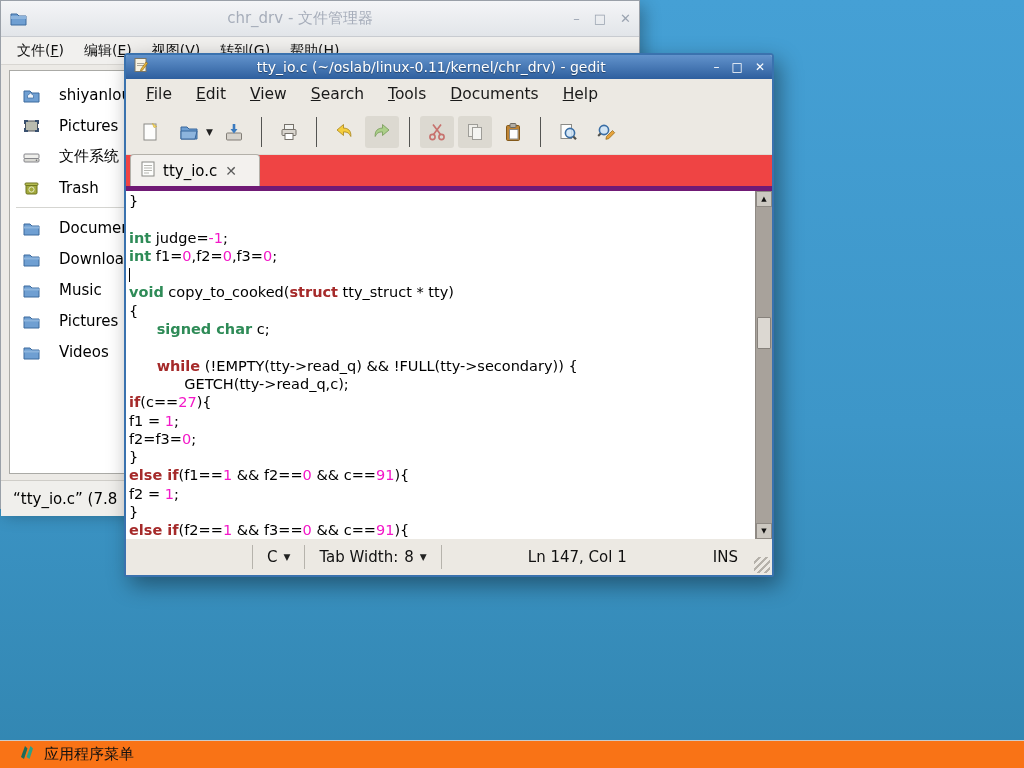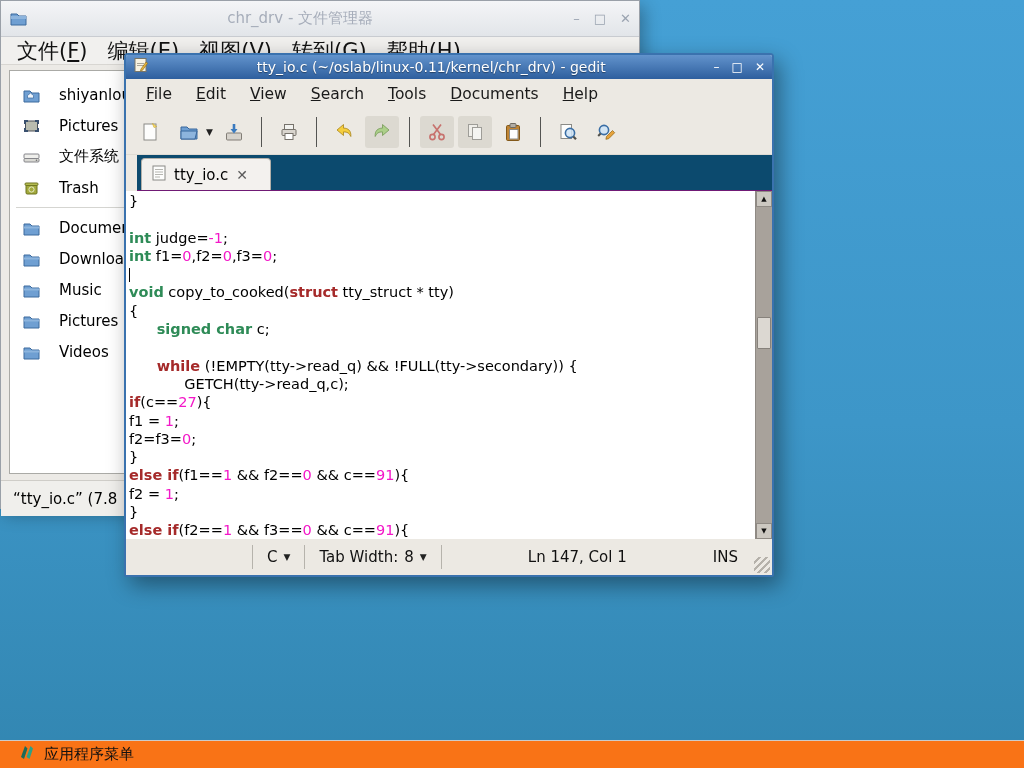--- a/index.html
+++ b/index.html
@@ -10,21 +10,21 @@
   
   .fm-window { position:absolute; left:0; top:0; width:640px; height:509px;
                background:#eceae6; border:1px solid #9aa0a8; box-shadow:4px 6px 16px rgba(0,0,0,.30); z-index:1; }
   .fm-titlebar { height:36px; background:linear-gradient(#f4f5f7,#e2e5e9); border-bottom:1px solid #c9ccd1;
                  display:flex; align-items:center; padding:0 8px; }
   .fm-title { flex:1; text-align:center; font-size:15px; color:#a6adba; }
   .fm-ticon { width:18px; height:18px; flex:0 0 18px; }
   .win-ctrls { display:flex; gap:14px; color:#9aa3b0; font-size:13px; }
   .win-ctrls span { cursor:default; line-height:1; }
   .fm-menubar { height:28px; display:flex; align-items:center; padding:0 6px; background:#f1f0ee;
-                border-bottom:1px solid #d8d6d2; font-size:21px; color:#111; }
+                border-bottom:1px solid #d8d6d2; font-size:14px; color:#111; }
   .fm-menubar .mi { padding:3px 10px; }
   .fm-content { position:relative; height:415px; }
   .fm-sidebar { position:absolute; left:8px; top:5px; width:150px; height:404px; background:#fff;
                 border:1px solid #aaaaa6; padding-top:8px; overflow:hidden; }
   .place { display:flex; align-items:center; gap:18px; height:31px; padding-left:12px; font-size:15px; color:#000; }
   .place svg { flex:0 0 19px; }
   .side-sep { border-top:1px solid #d5d5d1; margin:4px 6px; }
   .fm-statusbar { height:36px; border-top:1px solid #cfcdc8; background:#f0efec;
                   display:flex; align-items:center; padding-left:12px; font-size:15px; color:#000; }
 
@@ -37,21 +37,21 @@
   .g-title { flex:1; text-align:center; font-size:14px; color:#fff; text-shadow:0 1px 1px rgba(0,0,0,.4); }
   .g-titlebar .win-ctrls { color:#fff; font-size:12px; gap:12px; }
   .g-menubar { height:30px; display:flex; align-items:center; padding:0 8px; font-size:15.5px; color:#1a1a1a; }
   .g-menubar .mi { padding:4px 12px; }
   .g-toolbar { height:46px; display:flex; align-items:center; padding:0 6px; border-bottom:1px solid #dedbd4; }
   .tbtn { width:34px; height:32px; display:flex; align-items:center; justify-content:center; border-radius:3px; margin:0 2px; }
   .tbtn.disabled { background:#dcd9d1; }
   .tbtn.disabled svg { opacity:.75; }
   .tb-sep { width:1px; height:30px; background:#222; opacity:.75; margin:0 8px; }
   .tb-caret { font-size:9px; color:#222; margin:0 2px 0 -2px; }
-  .g-tabbar { height:36px; background:#0c4a6e; border-bottom:1px solid #701a75; display:flex; align-items:flex-end; padding-left:4px;margin-left:11px; }
+  .g-tabbar { height:36px; background:#ef4444; border-bottom:5px solid #701a75; display:flex; align-items:flex-end; padding-left:4px; }
   .g-tab { height:32px; background:#f3f1ee; border:1px solid #b3b0a9; border-bottom:none; border-radius:4px 4px 0 0;
            display:flex; align-items:center; gap:8px; padding:0 10px; font-size:15px; color:#000; min-width:130px; }
   .tab-close { color:#5a5a5a; font-weight:bold; font-size:14px; }
   .g-main { flex:1; display:flex; background:#fff; overflow:hidden; }
   .g-code { flex:1; overflow:hidden; padding:1px 0 0 3px; font-family:"DejaVu Sans", sans-serif;
             font-size:14.5px; }
   .cl { height:18.3px; line-height:18.3px; white-space:pre; tab-size:6; }
   .tok-t { color:var(--c-type,#2e8b57); font-weight:bold;text-align:center; }
   .tok-k { color:var(--c-key,#a52a2a); font-weight:bold; }
   .tok-n { color:var(--c-num,#f318c8); }

